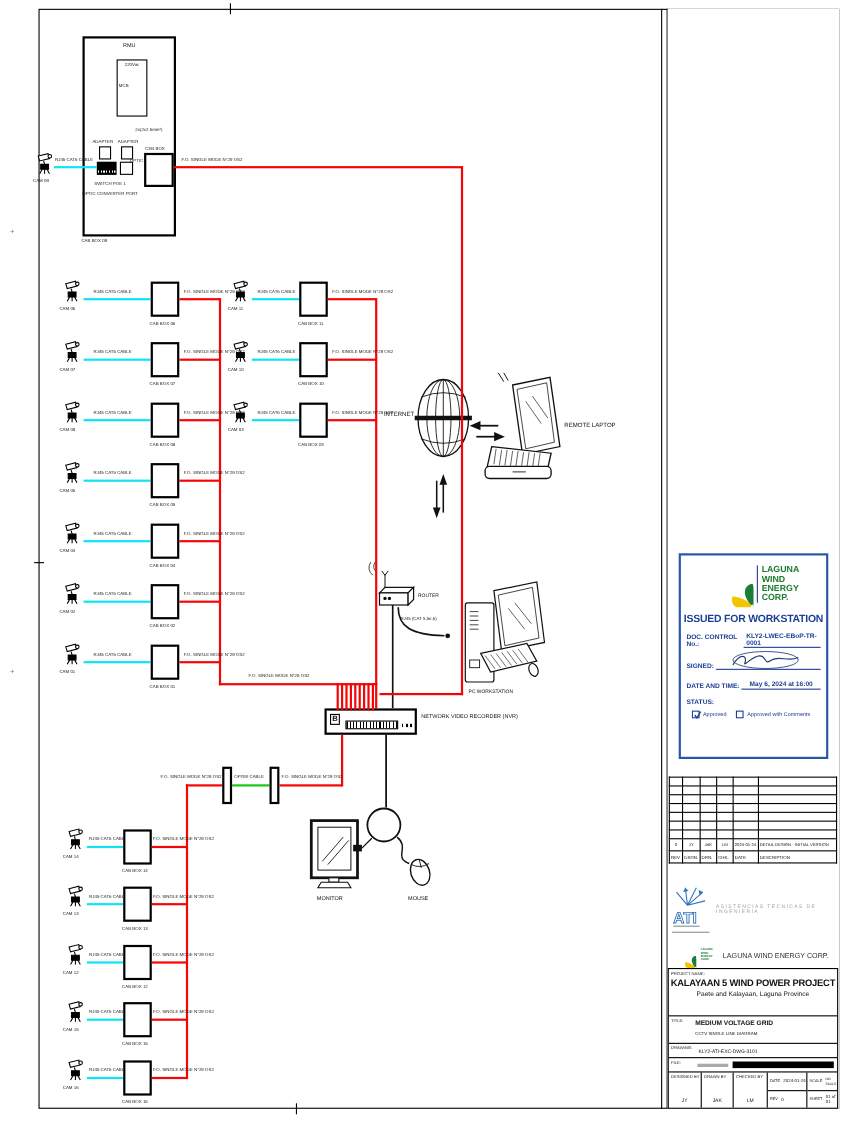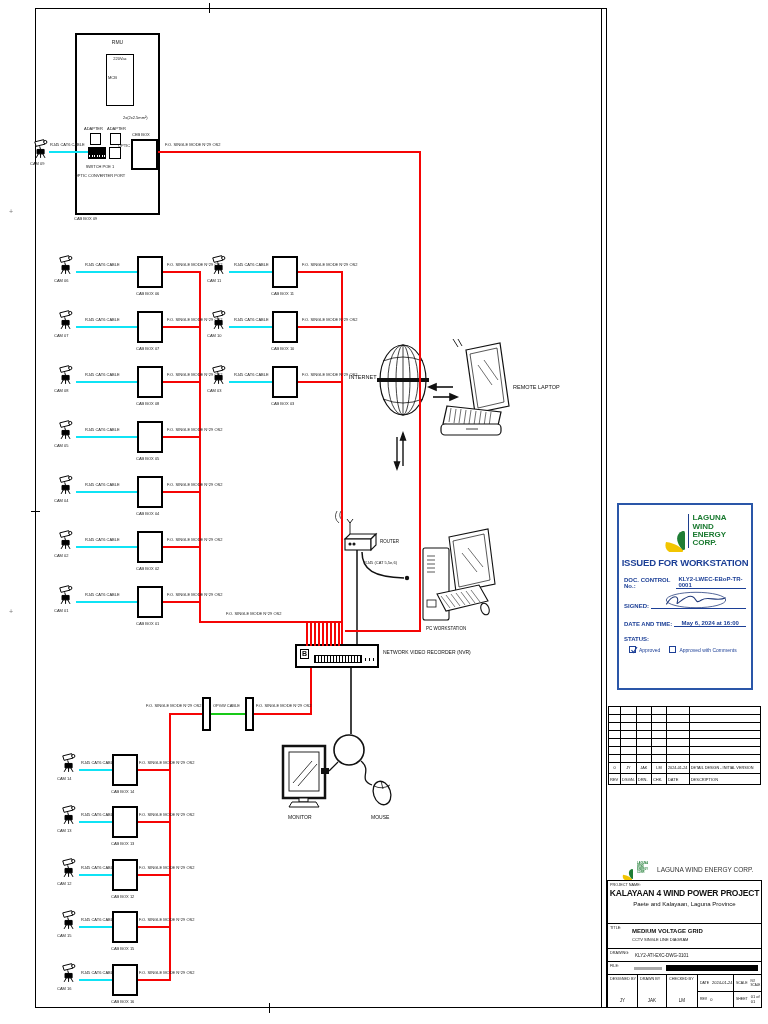--- a/index.html
+++ b/index.html
@@ -595,38 +595,52 @@
         <td>REV</td>
         <td>DSGN.</td>
         <td>DRN.</td>
         <td>CHK.</td>
         <td>DATE</td>
         <td>DESCRIPTION</td>
       </tr>
     </tbody>
   </table>
 
+  <div class="ati-row">
+    <div class="ati-logo-wrap">
+      <svg width="34" height="40" viewBox="0 0 34 40">
+        <g stroke="#3274bd" stroke-width="1" fill="none">
+          <path d="M14 18 L4 6 M14 18 L12 2 M14 18 L22 2 M14 18 L28 6 M14 18 L30 14"></path>
+          <polygon points="12,2 15,5 10,6" fill="#3274bd" stroke="none"></polygon>
+          <polygon points="28,6 25,9 24,4" fill="#3274bd" stroke="none"></polygon>
+        </g>
+        <text x="1" y="34" font-size="14" font-weight="bold" fill="#fff" stroke="#3274bd" stroke-width="0.8" font-family="Liberation Sans, sans-serif">ATI</text>
+        <rect x="1" y="36.5" width="24" height="1" fill="#8a8f98"></rect>
+      </svg>
+    </div>
+    <span class="ati-tagline">ASISTENCIAS TÉCNICAS DE INGENIERÍA</span>
+  </div>
 
   <div class="lwec-row">
     <svg width="22" height="22" viewBox="-22 -22 44 44">
         <use href="#pinwheel"></use>
       </svg>
     <div class="lwec-mini-text">
       <div>LAGUNA</div>
       <div>WIND</div>
       <div>ENERGY</div>
       <div>CORP.</div>
     </div>
     <span class="lwec-name">LAGUNA WIND ENERGY CORP.</span>
   </div>
 
   <div class="title-block">
     <div class="tb-row tb-project">
       <span class="tb-tag">PROJECT NAME:</span>
-      <div class="tb-project-name">KALAYAAN 4 WIND POWER PROJECT</div>
+      <div class="tb-project-name">KALAYAAN 5 WIND POWER PROJECT</div>
       <div class="tb-location">Paete and Kalayaan, Laguna Province</div>
     </div>
     <div class="tb-row tb-title">
       <span class="tb-tag">TITLE:</span>
       <span class="tb-title1">MEDIUM VOLTAGE GRID</span>
       <span class="tb-title2">CCTV SINGLE LINE DIAGRAM</span>
     </div>
     <div class="tb-row tb-drawing">
       <span class="tb-tag">DRAWING:</span>
       <span class="tb-draw-val">KLY2-ATI-EXC-DWG-3101</span>

